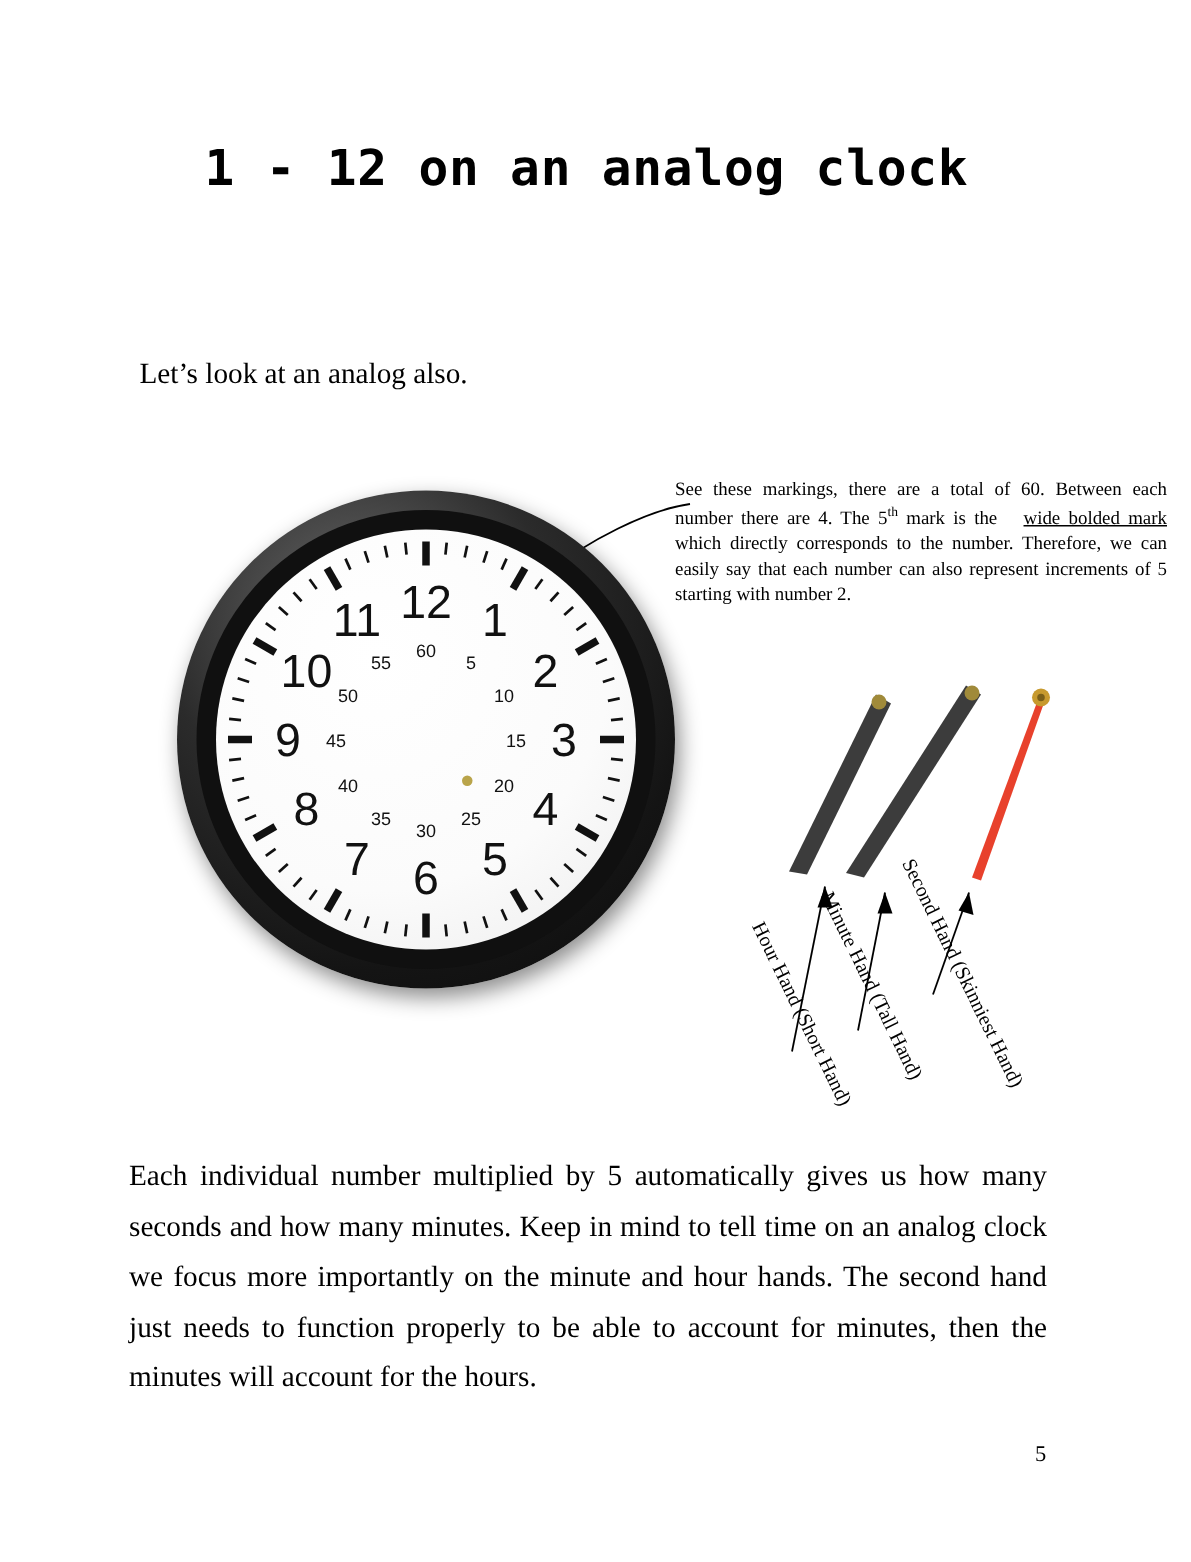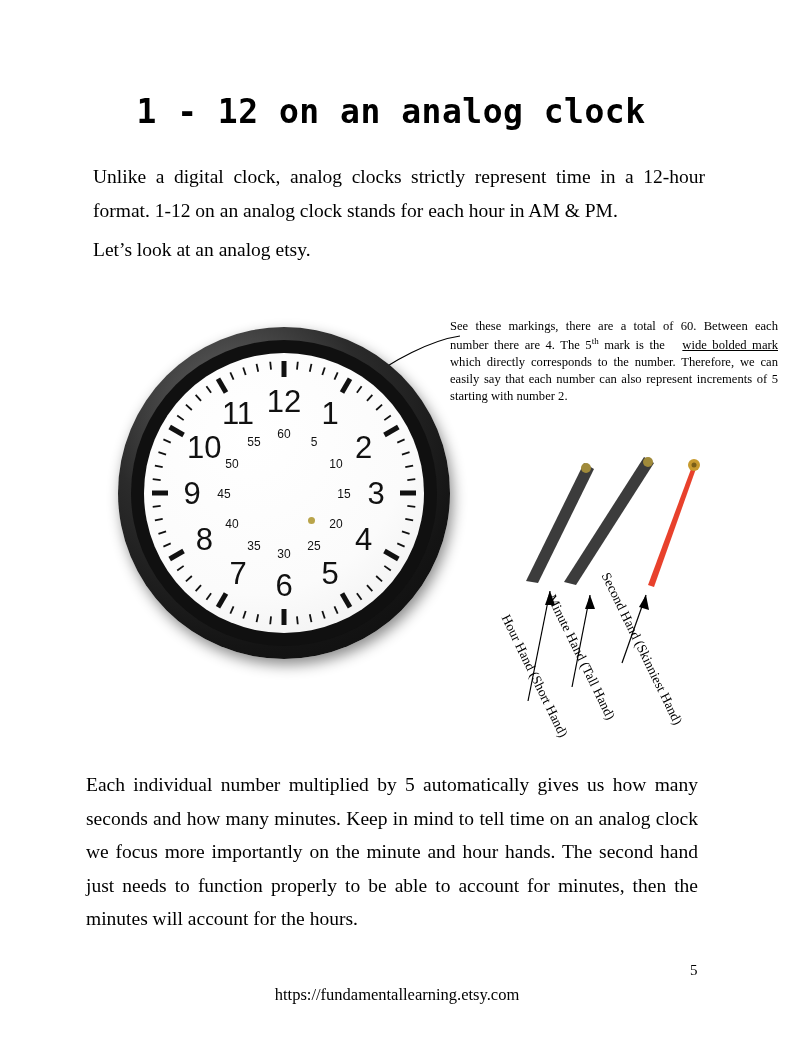--- a/index.html
+++ b/index.html
@@ -149,23 +149,22 @@
     font-size: 16.5px;
   }
 </style>
 </head>
 <body>
 
 <div class="page">
 
   <div class="title">1 - 12 on an analog clock</div>
 
-  <div class="para p1">Unlike a digital clock, analog clocks strictly represent time in a 12-hour format. 1-12 on an analog clock stands for each hour in AM &amp; PM.</div>
-
-  <div class="para p2">Let’s look at an analog etsy.</div>
+
+  <div class="para p2">Let’s look at an analog also.</div>
 
   <div class="note">
     <span>See these markings, there are a total of 60. Between each number there are 4. The 5</span><sup>th</sup><span> mark is the </span><span class="u">wide bolded mark</span><span> which directly corresponds to the number. Therefore, we can easily say that each number can also represent increments of 5 starting with number 2.</span>
   </div>
 
   <svg class="note-arrow" viewBox="0 0 110 62">
     <path d="M108 6 C 80 10, 40 30, 10 54" stroke="#000" stroke-width="1.2" fill="none"></path>
     <path d="M10 54 L 22 50 L 17 44 Z" fill="#000"></path>
   </svg>
 
@@ -298,15 +297,14 @@
   </svg>
 
   <div class="hand-label lbl-hour">Hour Hand (Short Hand)</div>
   <div class="hand-label lbl-minute">Minute Hand (Tall Hand)</div>
   <div class="hand-label lbl-second">Second Hand (Skinniest Hand)</div>
 
 
   <div class="para p4">Each individual number multiplied by 5 automatically gives us how many seconds and how many minutes. Keep in mind to tell time on an analog clock we focus more importantly on the minute and hour hands. The second hand just needs to function properly to be able to account for minutes, then the minutes will account for the hours.</div>
 
   <div class="page-number">5</div>
-  <div class="footer-url">https://fundamentallearning.etsy.com</div>
 
 </div>
 
 </body></html>

